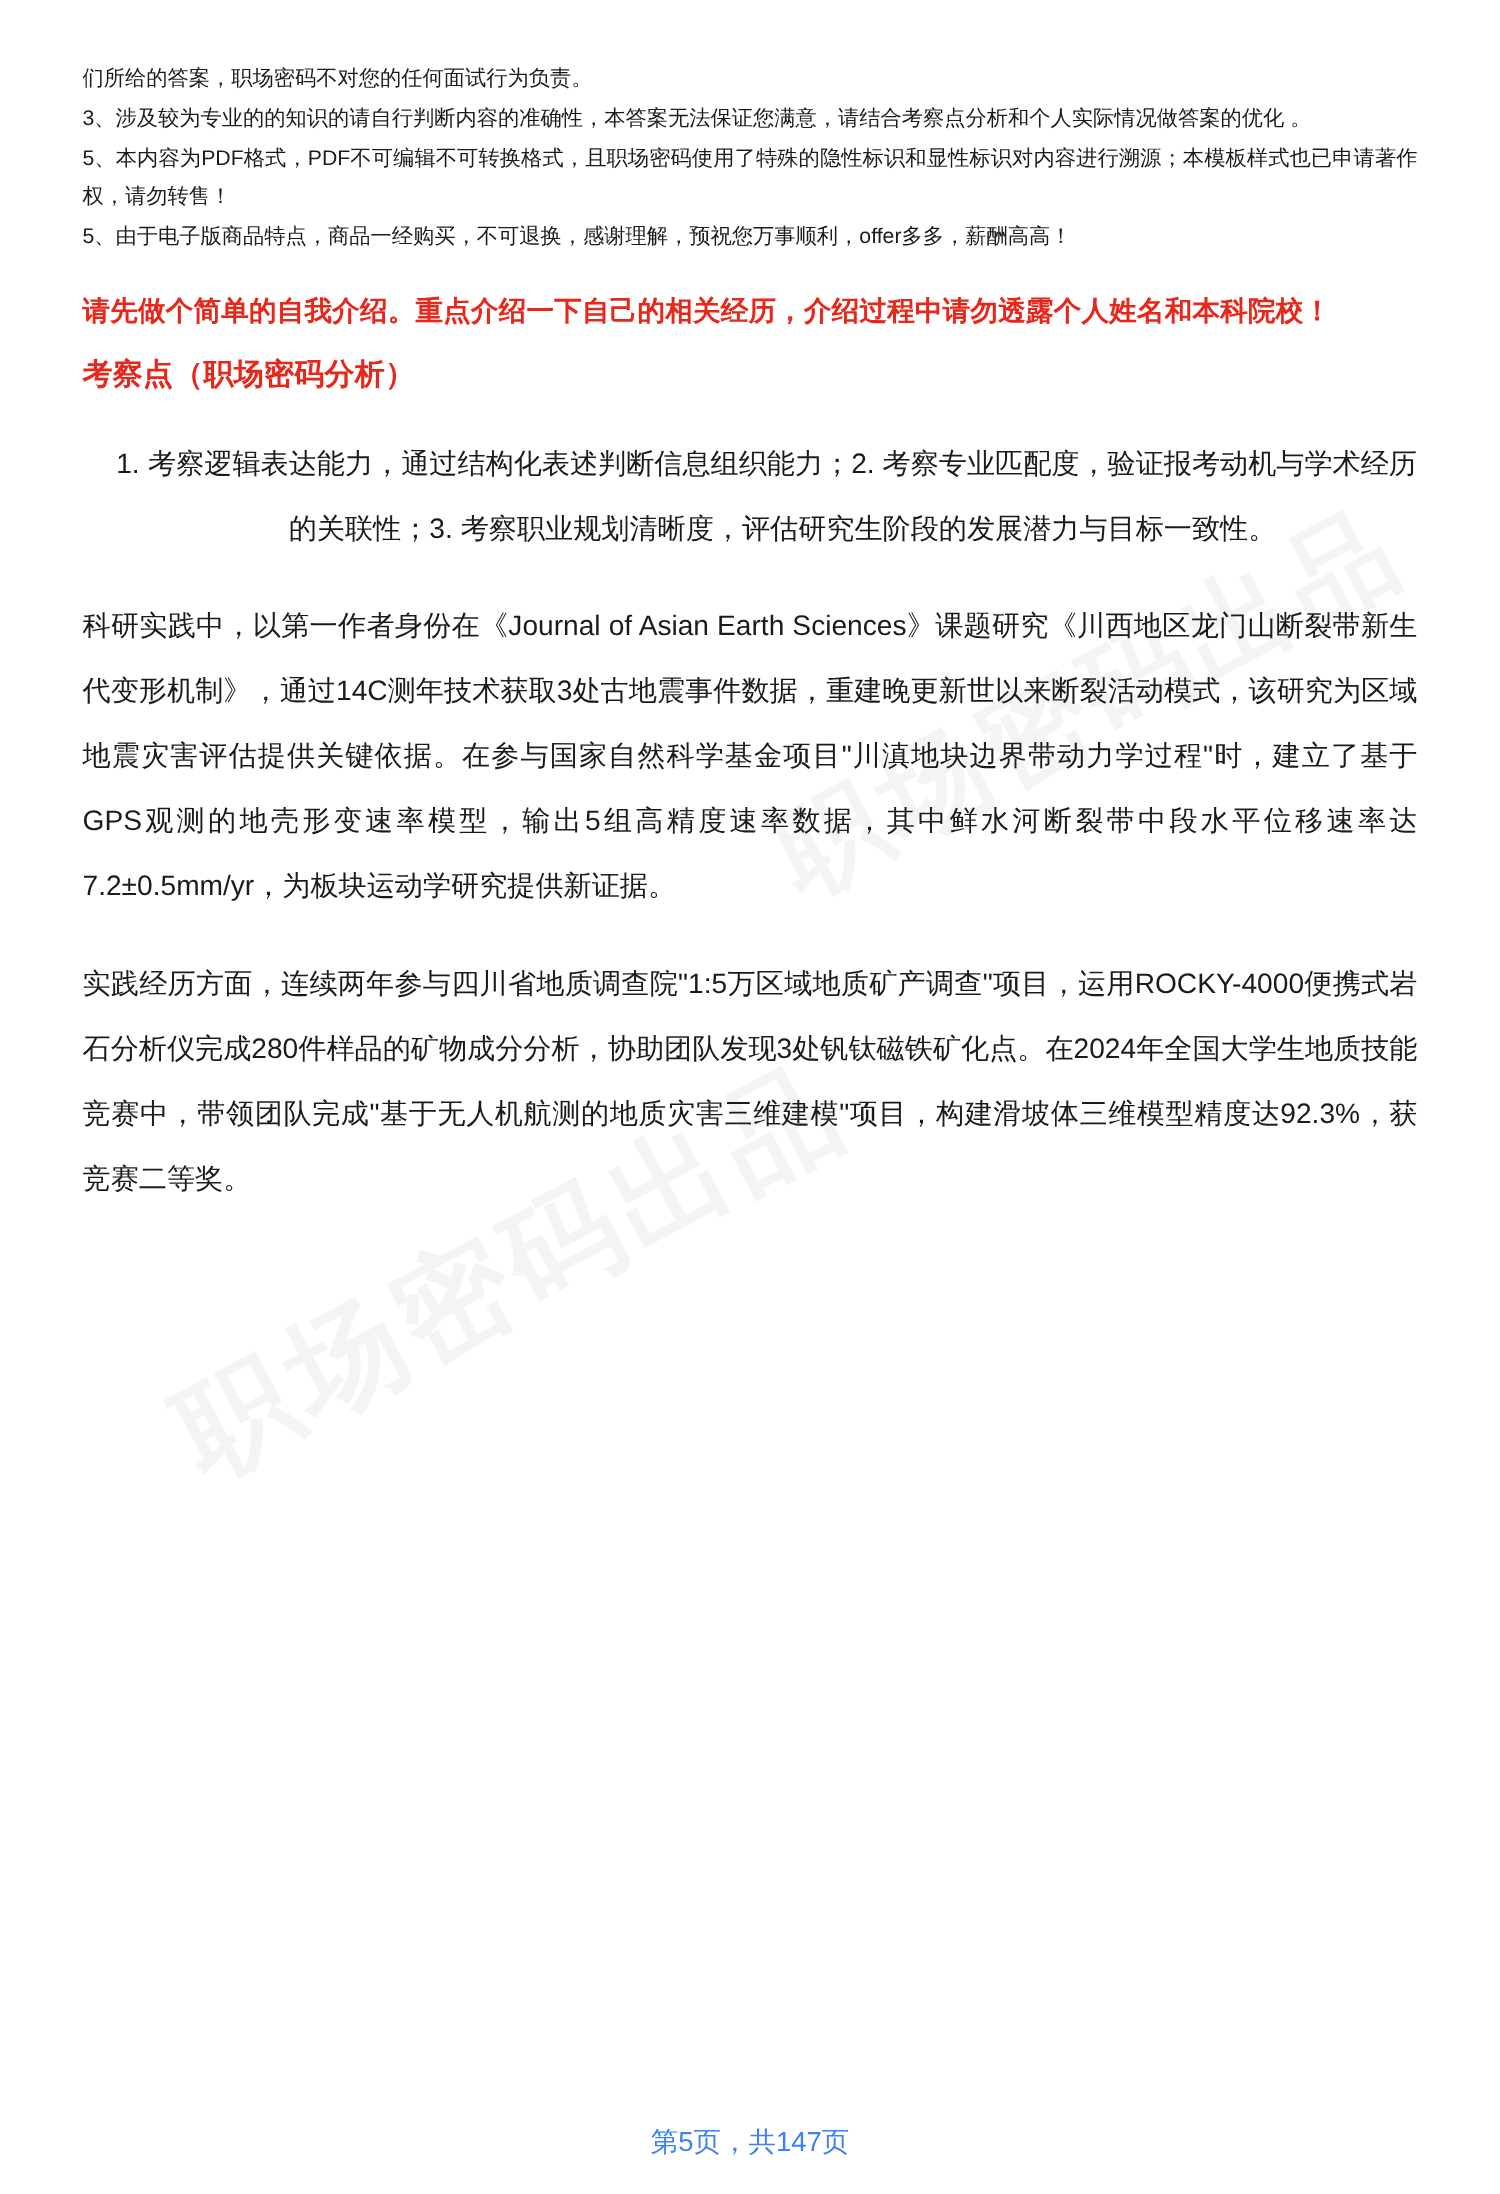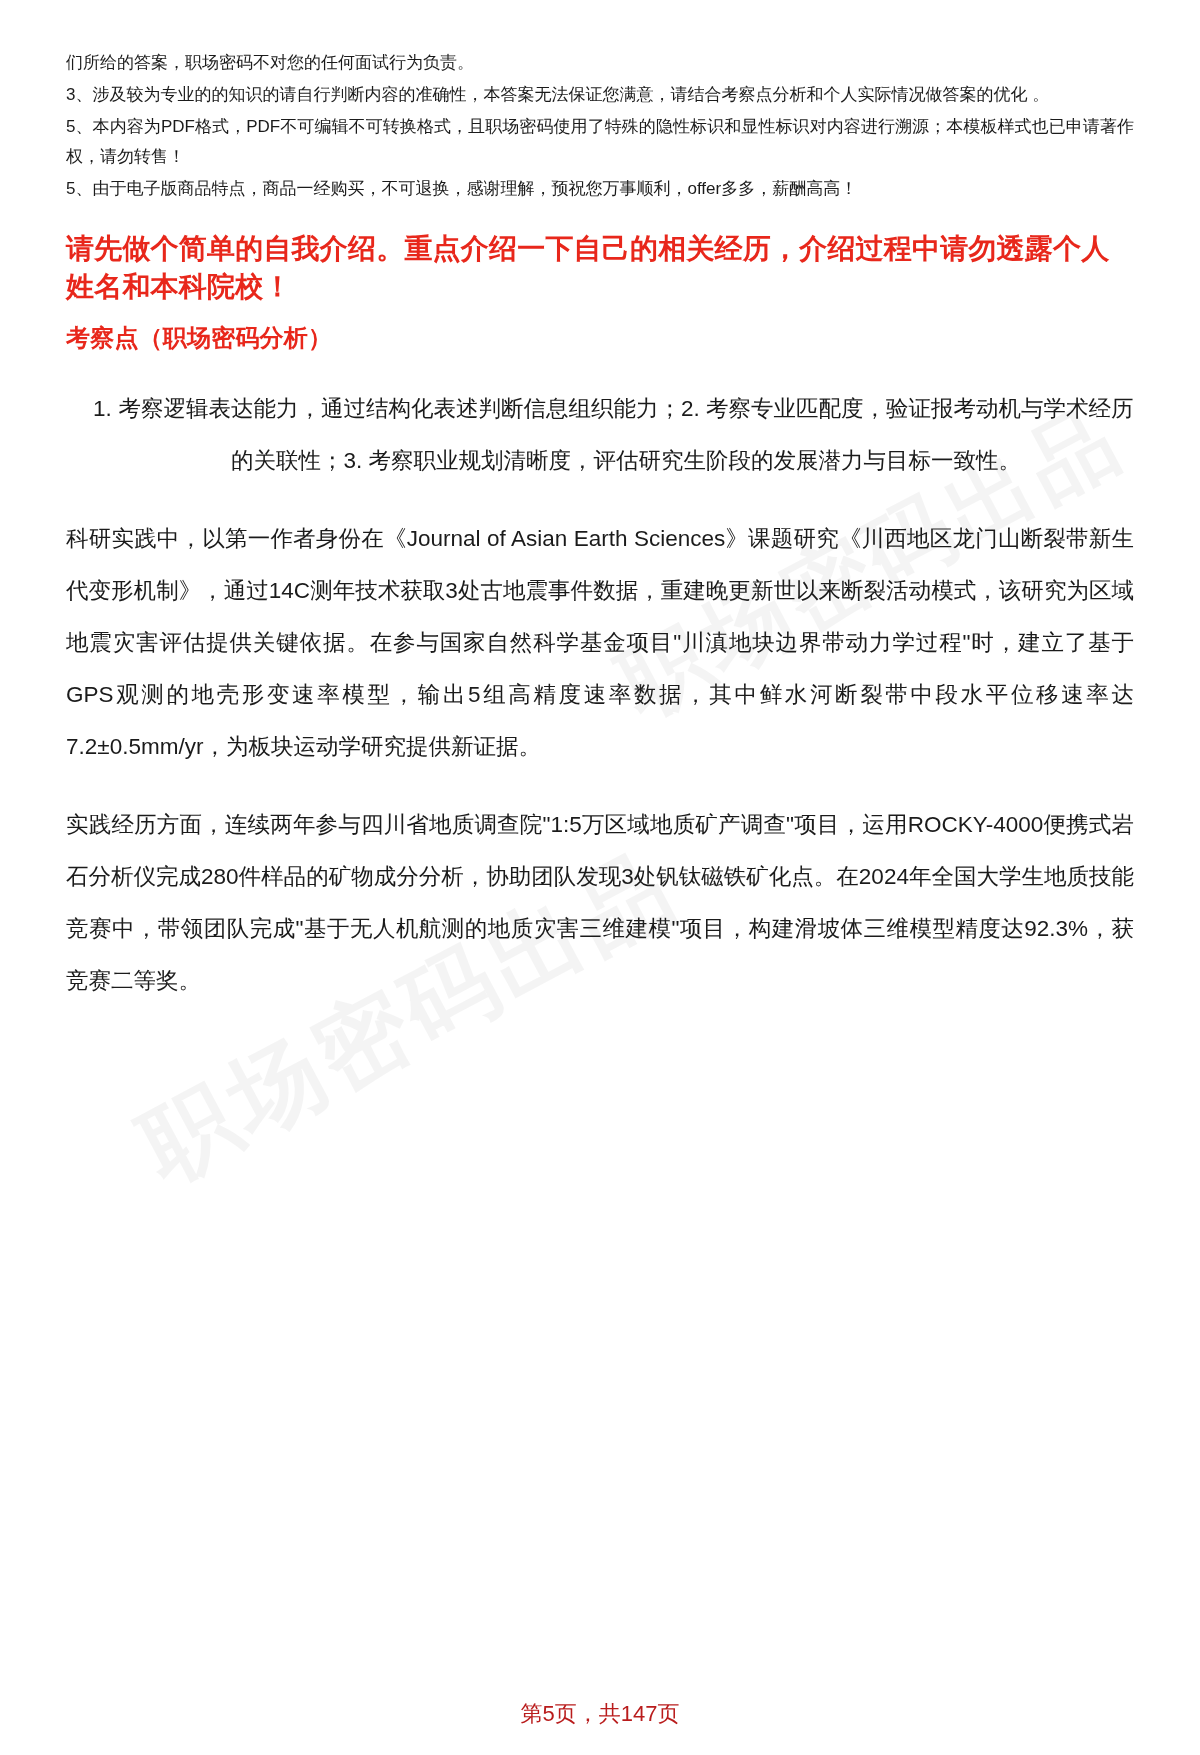--- a/index.html
+++ b/index.html
@@ -65,21 +65,21 @@
     color: #1b1b1b;
   }
   .notice p {
     margin: 0 0 2px 0;
     text-align: justify;
     text-justify: inter-ideograph;
   }
   .heading-red {
     color: #e8271b;
     font-weight: 700;
-    font-size: 28px;
+    font-size: 22px;
     line-height: 38px;
     margin: 26px 0 0 0;
     letter-spacing: 0.2px;
   }
   .heading-red.sub {
     margin-top: 13px;
     font-size: 24px;
   }
   ol.points {
     margin: 26px 0 0 0;
@@ -98,21 +98,21 @@
     text-align: justify;
     text-justify: inter-ideograph;
   }
   .footer {
     position: absolute;
     left: 0;
     bottom: 26px;
     width: 1200px;
     text-align: center;
     font-size: 22px;
-    color: #b91c1c;
+    color: #3b82f6;
     z-index: 1;
   }
 </style>
 </head>
 <body>
 
 <div class="page">
 
   <div class="watermark">
     <div class="wm-text wm-1">职场密码出品</div>

